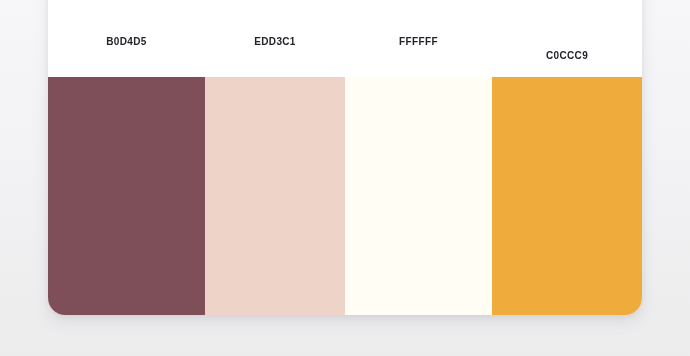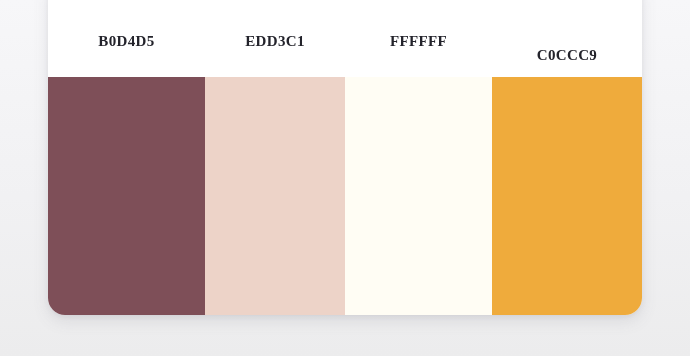--- a/index.html
+++ b/index.html
@@ -52,22 +52,22 @@
   .hex-label-cell {
     flex: 1 1 0;
     display: flex;
     align-items: center;
     justify-content: center;
     height: 100%;
     padding-top: 20px;
     box-sizing: border-box;
   }
   .hex-label {
-    font-family: Liberation Serif, serif;
-    font-size: 15px;
+    font-family: Liberation Sans, sans-serif;
+    font-size: 10px;
     font-weight: bold;
     letter-spacing: 0.35px;
     color: #23232b;
     white-space: nowrap;
   }
 
   
   .swatch-band {
     position: absolute;
     left: 0;

